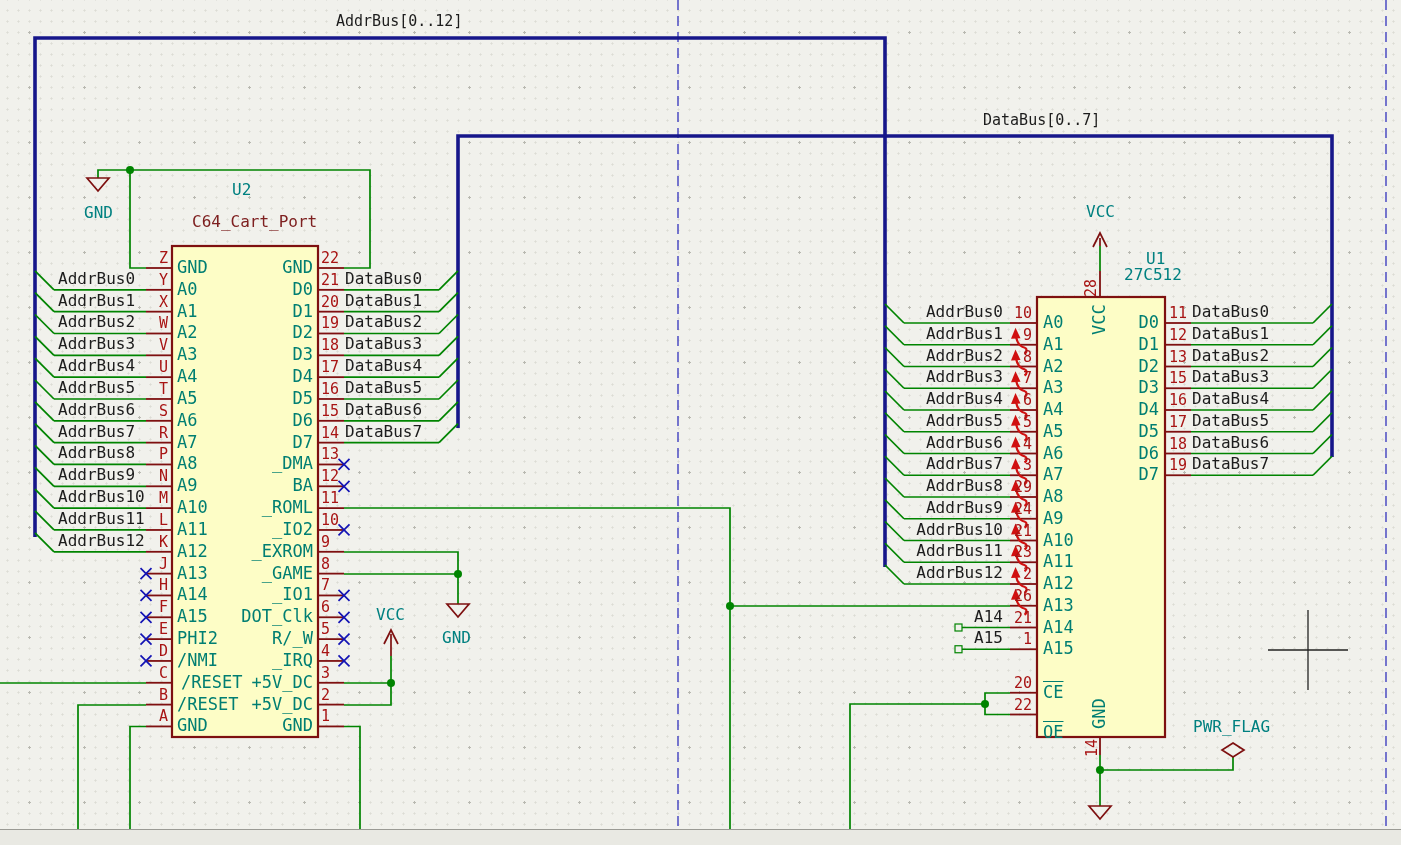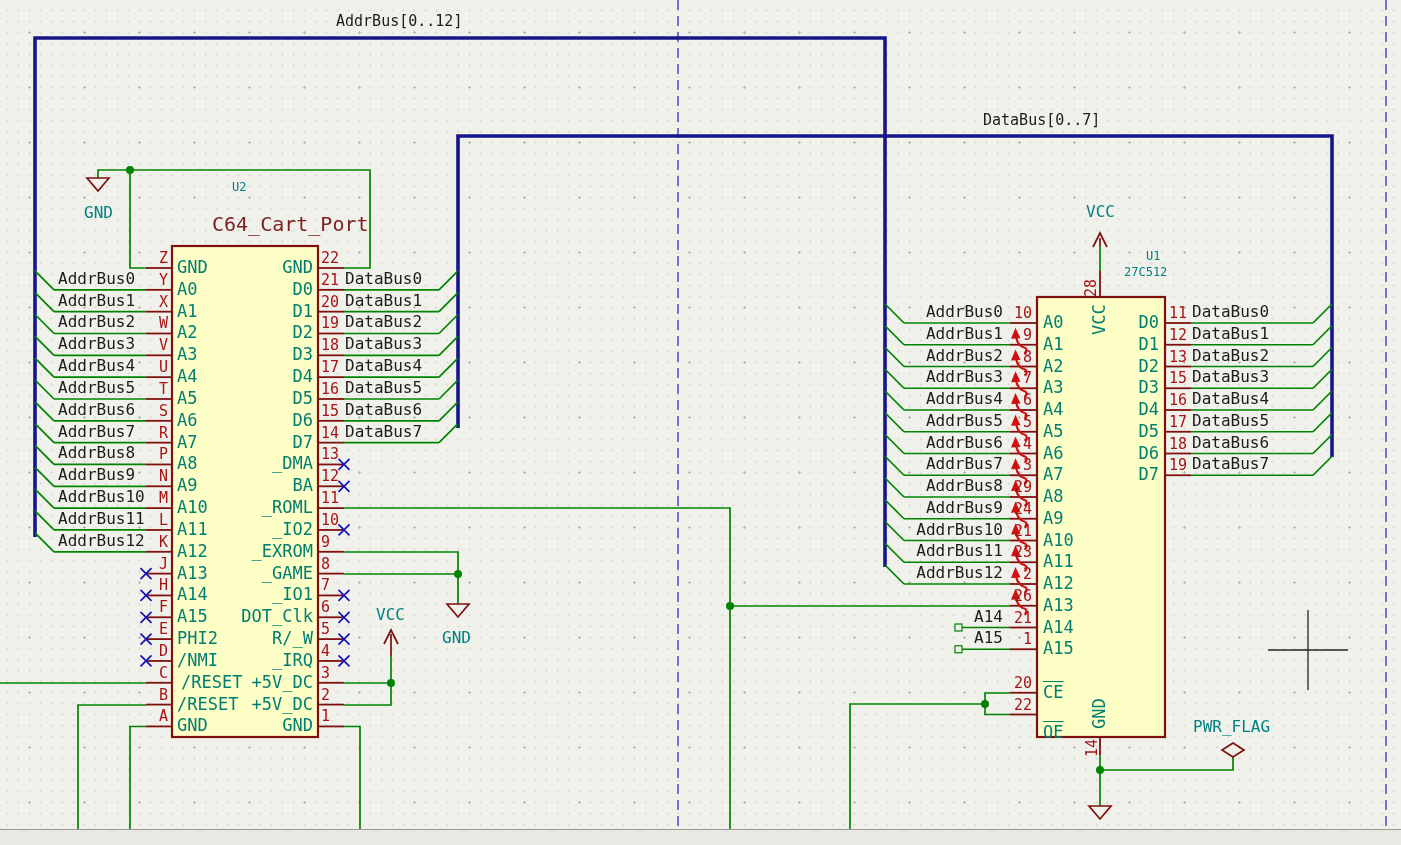--- a/index.html
+++ b/index.html
@@ -12,22 +12,22 @@
     background-size:55px 55px, 11px 11px;
     background-position:2px 5px, 2px 5px;
     font-family:"DejaVu Sans Mono", monospace;
   }
   svg{position:absolute;left:0;top:0;}
   .t{position:absolute;white-space:nowrap;line-height:1.15;letter-spacing:0px;}
   .lbl{font-size:16px;color:var(--label);}
   .buslbl{font-size:15px;color:var(--label);}
   .pnum{font-size:15px;color:var(--pnum);}
   .pname{font-size:17px;color:var(--pname);}
-  .ref{font-size:12px;color:var(--ref);}
-  .val{font-size:20px;color:var(--value);margin-left:20px;}
+  .ref{font-size:16px;color:var(--ref);}
+  .val{font-size:16px;color:var(--value);}
   .pwr{font-size:16px;color:var(--ref);}
   .ov{text-decoration:overline;}
   .rot{transform:rotate(-90deg);transform-origin:0 0;}
   #bottomstrip{position:absolute;left:0;top:829px;width:1401px;height:16px;
     background:#e9e9e3;border-top:1.5px solid #9a9a94;}
 </style>
 </head>
 <body>
 
 <div id="canvas" style="--bus: #16168a; --wire: #008400; --outline: #7e1010; --fill: #fdfdc6; --pnum: #a81414; --pname: #007e72; --ref: #008080; --value: #7e2020; --label: #1c1c1c; --nc: #1414b4; --erc: #d01010; --pgline: #4040c0;">

